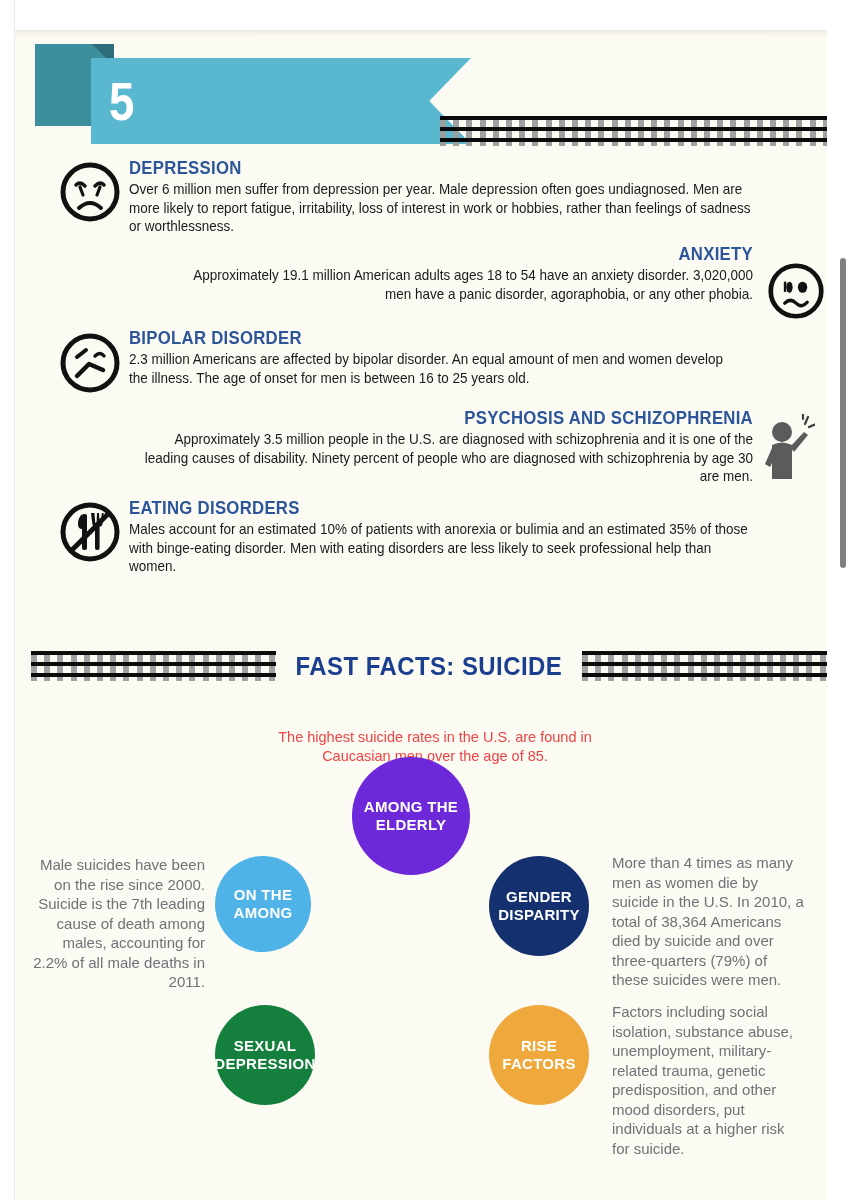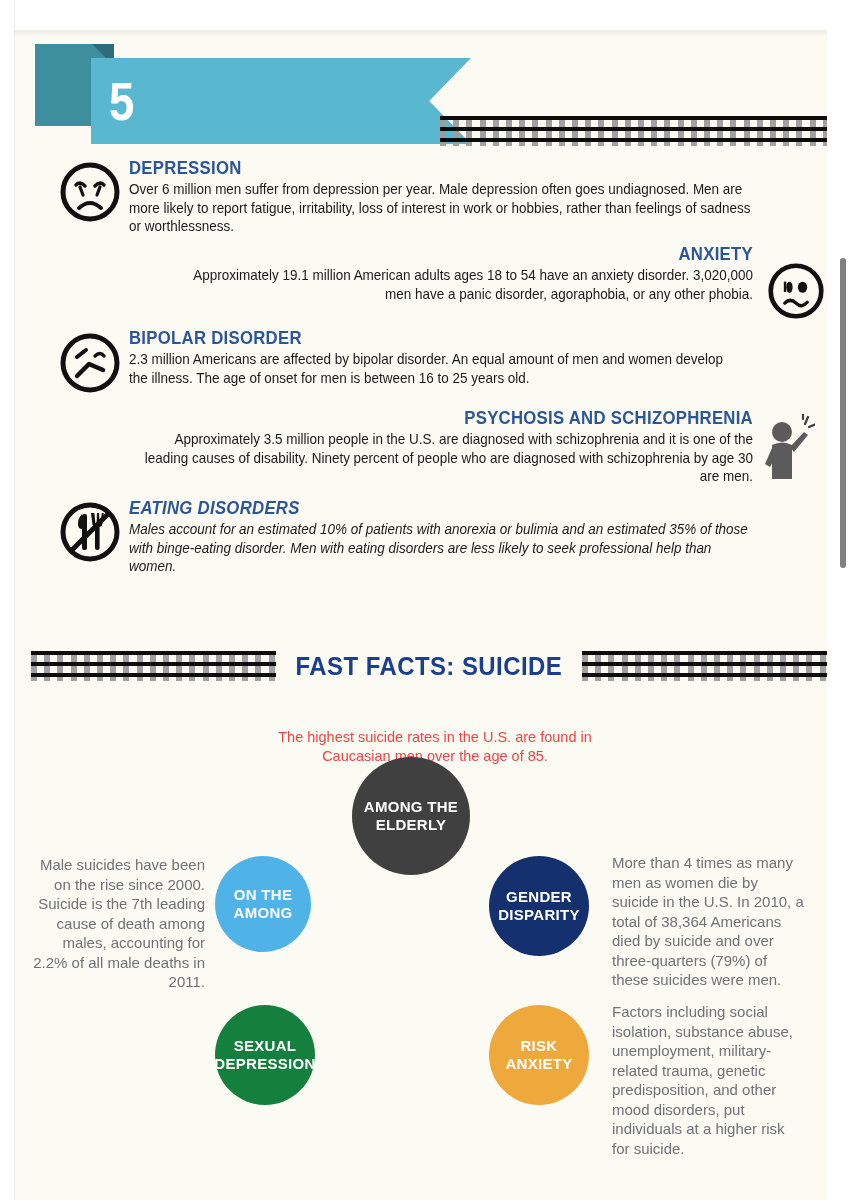--- a/index.html
+++ b/index.html
@@ -300,21 +300,21 @@
           <path d="M13 34 L6 50 L11 53 L18 40 z" fill="#5b5b5b"></path>
           <path d="M46 10 l3 -7 M50 13 l7 -3 M44 5 l0 -5" stroke="#3d3d3d" stroke-width="2.2" stroke-linecap="round" fill="none"></path>
         </svg>
       </div>
       <div style="margin-right:72px;">
         <div class="sec-title right">PSYCHOSIS AND SCHIZOPHRENIA</div>
         <div class="sec-body right">Approximately 3.5 million people in the U.S. are diagnosed with schizophrenia and it is one of the leading causes of disability. Ninety percent of people who are diagnosed with schizophrenia by age 30 are men.</div>
       </div>
     </div>
 
-    <div class="row" style="left:44px; top:468px; width:740px;font-style:italic;">
+    <div class="row" style="left:44px; top:468px; width:740px;">
       <div class="icon-box" style="left:0; top:3px;">
         <svg width="62" height="62" viewBox="0 0 62 62">
           <g>
             <rect x="23" y="13" width="5" height="36" rx="2" fill="#111"></rect>
             <path d="M23 13 q-4 4 -4 10 q0 5 4 5 z" fill="#111"></path>
             <rect x="36" y="24" width="4.6" height="25" rx="2" fill="#111"></rect>
             <path d="M32 12 l1.4 11 q0 3 5 3 q5 0 5 -3 l1.4 -11 h-2 l-1 10 h-1.2 l-.6 -10 h-2 l-.4 10 h-1.3 l-.9 -10 z" fill="#111"></path>
           </g>
           <circle cx="31" cy="31" r="27" fill="none" stroke="#111" stroke-width="5"></circle>
           <line x1="12" y1="50" x2="50" y2="12" stroke="#111" stroke-width="5"></line>
@@ -327,21 +327,21 @@
     </div>
 
     <div class="ff-banner">
       <div class="ff-dots"></div>
       <div class="ff-title">FAST FACTS: SUICIDE</div>
       <div class="ff-dots"></div>
     </div>
 
     <div class="ff-subtitle">The highest suicide rates in the U.S. are found in Caucasian men over the age of 85.</div>
 
-    <div class="circle" style="left:337px; top:727px; width:118px; height:118px; background:#404040;">
+    <div class="circle" style="left:337px; top:727px; width:118px; height:118px; background:#6d28d9;">
       <div>
         <div>AMONG THE</div>
         <div>ELDERLY</div>
       </div>
     </div>
 
     <div class="fact-text right-align" style="left:12px; top:825px; width:178px;">Male suicides have been on the rise since 2000. Suicide is the 7th leading cause of death among males, accounting for 2.2% of all male deaths in 2011.</div>
     <div class="circle" style="left:200px; top:826px; width:96px; height:96px; background:#4fb3e8;">
       <div>
         <div>ON THE AMONG</div>
@@ -358,21 +358,21 @@
 
     <div class="circle" style="left:200px; top:975px; width:100px; height:100px; background:#15803d;">
       <div>
         <div>SEXUAL</div>
         <div>DEPRESSION</div>
       </div>
     </div>
 
     <div class="circle" style="left:474px; top:975px; width:100px; height:100px; background:#efa83c;">
       <div>
-        <div>RISK ANXIETY</div>
+        <div>RISE FACTORS</div>
       </div>
     </div>
     <div class="fact-text left-align" style="left:597px; top:972px; width:182px;">Factors including social isolation, substance abuse, unemployment, military-related trauma, genetic predisposition, and other mood disorders, put individuals at a higher risk for suicide.</div>
 
   </div>
 
   <div class="scrollbar-track"></div>
   <div class="scrollbar-thumb"></div>
 
 </div>

